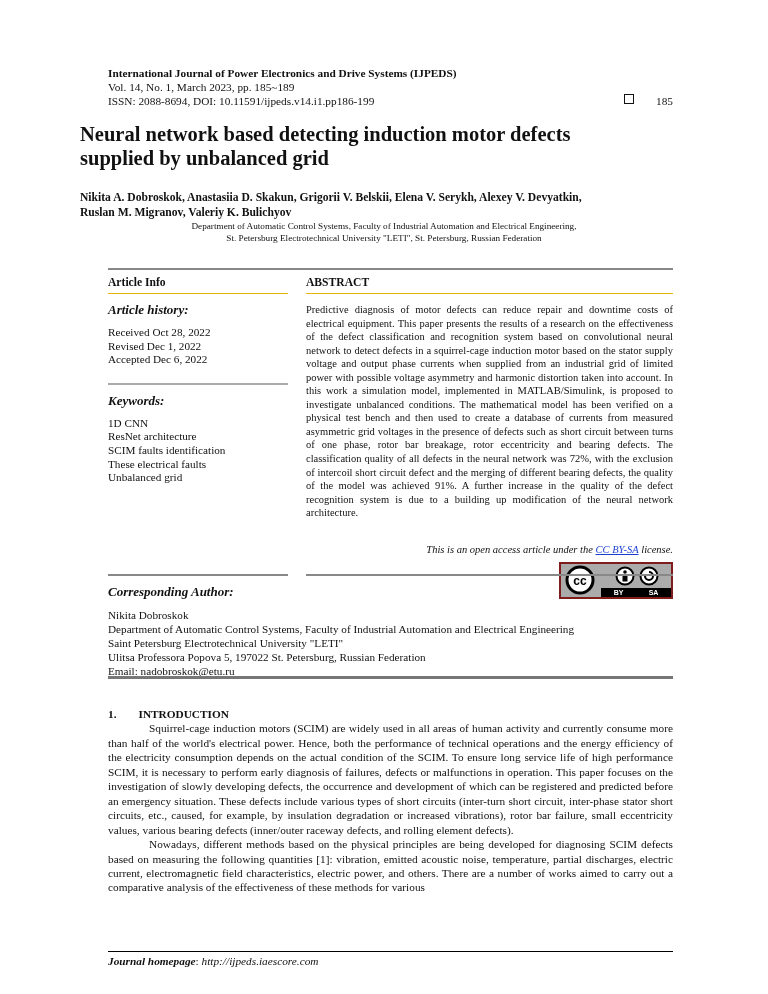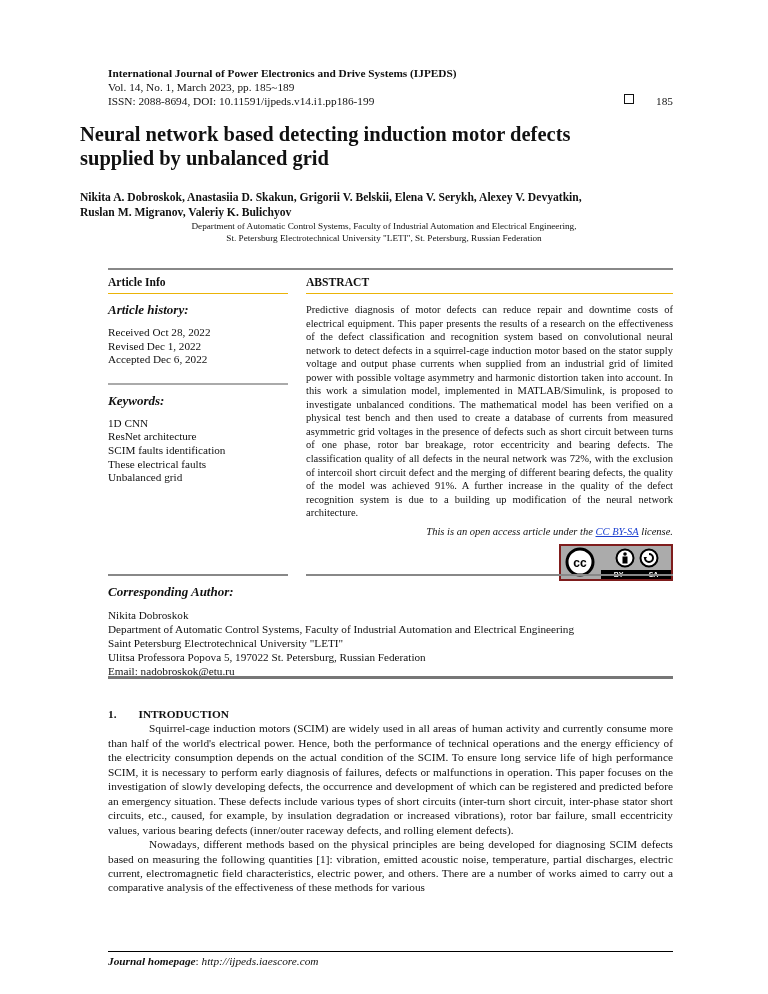--- a/index.html
+++ b/index.html
@@ -18,21 +18,21 @@
     .affil { left: 80px; top: 221px; width: 608px; text-align: center; font-size: 9.2px; line-height: 11.5px; }
     .rule-full { left: 108px; top: 268px; width: 565px; height: 2px; background: #888; }
     .section-head { font-weight: bold; font-size: 11.6px; }
     .col-left { left: 108px; top: 276px; width: 180px; }
     .col-right { left: 306px; top: 276px; width: 367px; }
     .head-row { height: 17px; border-bottom: 1px solid #eab308; }
     .sub-italic { font-weight: bold; font-style: italic; font-size: 13px; margin-top: 8px; }
     .info-text { font-size: 11.2px; line-height: 13.6px; margin-top: 8px; }
     .gray-rule { height: 2px; background: #aaa; margin-top: 16px; }
     .abstract-text { font-size: 10.5px; line-height: 13.55px; text-align: justify; margin-top: 9px; }
-    .license-line { font-size: 10.5px; font-style: italic; text-align: right; margin-top: 6px; }
+    .license-line { font-size: 10.5px; font-style: italic; text-align: right; margin-top: 24px; }
     .license-line a { color: #1a3fd0; text-decoration: underline; }
     .cc-badge { width: 110px; height: 33px; background: #ababab; border: 2px solid #7f1d1d; position: relative; margin-left: auto; margin-top: 7px; }
     .cc-badge .black-bar { position: absolute; left: 40px; right: 0; bottom: 0; height: 9px; background: #000; color: #fff; font-family: "Liberation Sans", sans-serif; font-size: 7px; font-weight: bold; display: flex; justify-content: space-around; align-items: center; }
     .rule-left2 { left: 108px; top: 574px; width: 180px; height: 1.5px; background: #888; }
     .rule-right2 { left: 306px; top: 574px; width: 367px; height: 1.5px; background: #888; }
     .corr { left: 108px; top: 584px; width: 565px; }
     .corr .lines { font-size: 11.2px; line-height: 14px; margin-top: 8px; }
     .rule-corr { left: 108px; top: 676px; width: 565px; height: 3px; background: #777; }
     .intro { left: 108px; top: 707px; width: 565px; font-size: 11.3px; line-height: 14.45px; }
     .intro .sec-title { font-weight: bold; display: flex; gap: 22px; }

